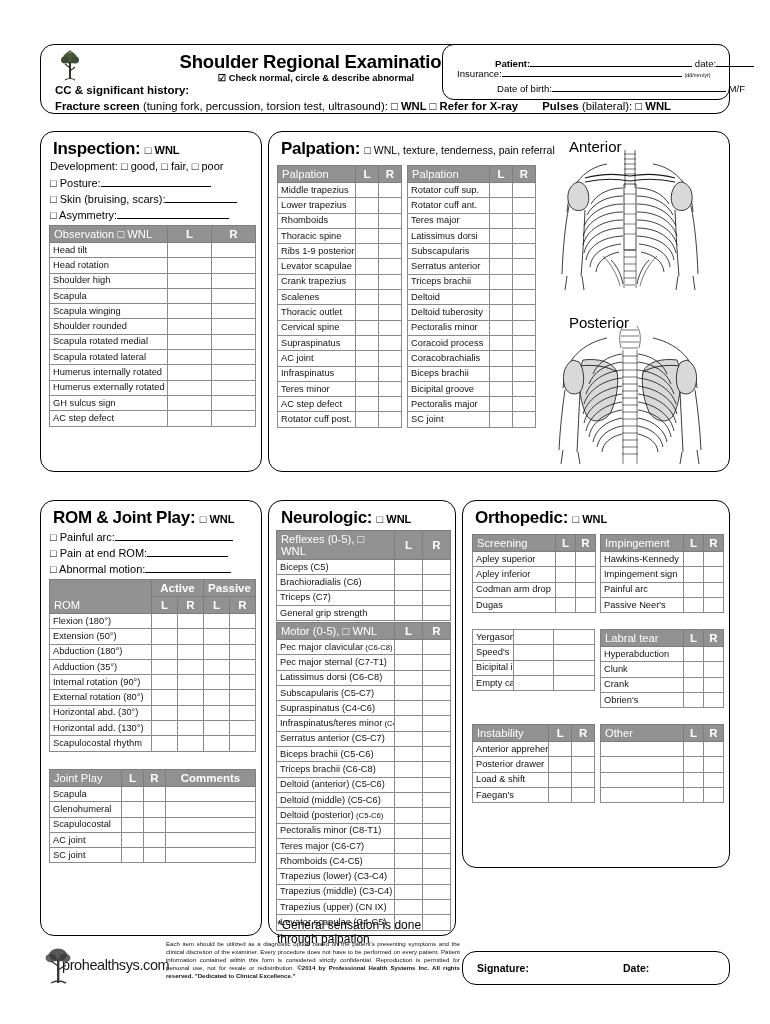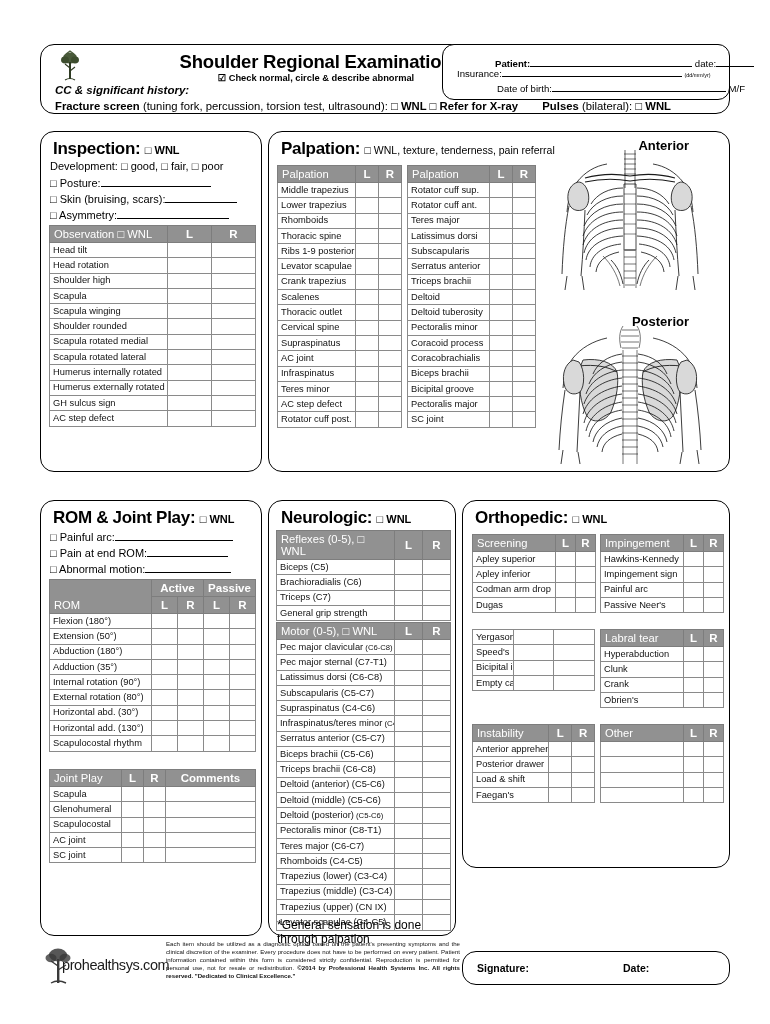--- a/index.html
+++ b/index.html
@@ -31,21 +31,21 @@
     position: absolute; left: 110px; top: 6px; width: 330px;
     text-align: center;
     font-size: 18.5px; font-weight: bold; letter-spacing: -0.2px;
   }
   .hdr-sub {
     position: absolute; left: 110px; top: 27px; width: 330px;
     text-align: center; font-size: 9.3px; font-weight: bold;
   }
   .hdr-cc {
     position: absolute; left: 14px; top: 39px;
-    font-size: 11.5px; font-weight: bold; font-style: italic;
+    font-size: 11.5px; font-weight: bold;
   }
   .hdr-fracture {
     position: absolute; left: 14px; top: 55px;
     font-size: 11.3px; font-weight: bold; white-space: nowrap;
   }
   .hdr-fracture .lt { font-weight: normal; }
   .hdr-fracture .sp { display:inline-block; width:18px; }
 
   
   #patient-box {
@@ -103,21 +103,21 @@
     white-space: nowrap;
     overflow: hidden;
   }
   table.grid td.blank { background: #fff; }
   table.grid td .sm { font-size: 7.7px; }
 
   .tbl-abs { position: absolute; }
 
   
   .anat-label {
-    position: absolute; font-size: 13px; font-weight: bold; text-align: right;
+    position: absolute; font-size: 15px; font-weight: normal; text-align: left;
   }
   .anat-svg { position: absolute; }
 
   
   #footer { position: absolute; left: 40px; top: 940px; width: 420px; height: 52px; }
   .foot-logo { position: absolute; left: 2px; top: 6px; width: 120px; height: 40px; }
   .foot-logo-text {
     position: absolute; left: 22px; top: 17px;
     font-size: 14.5px; color: #1b1b1b; letter-spacing: -0.4px;
   }

